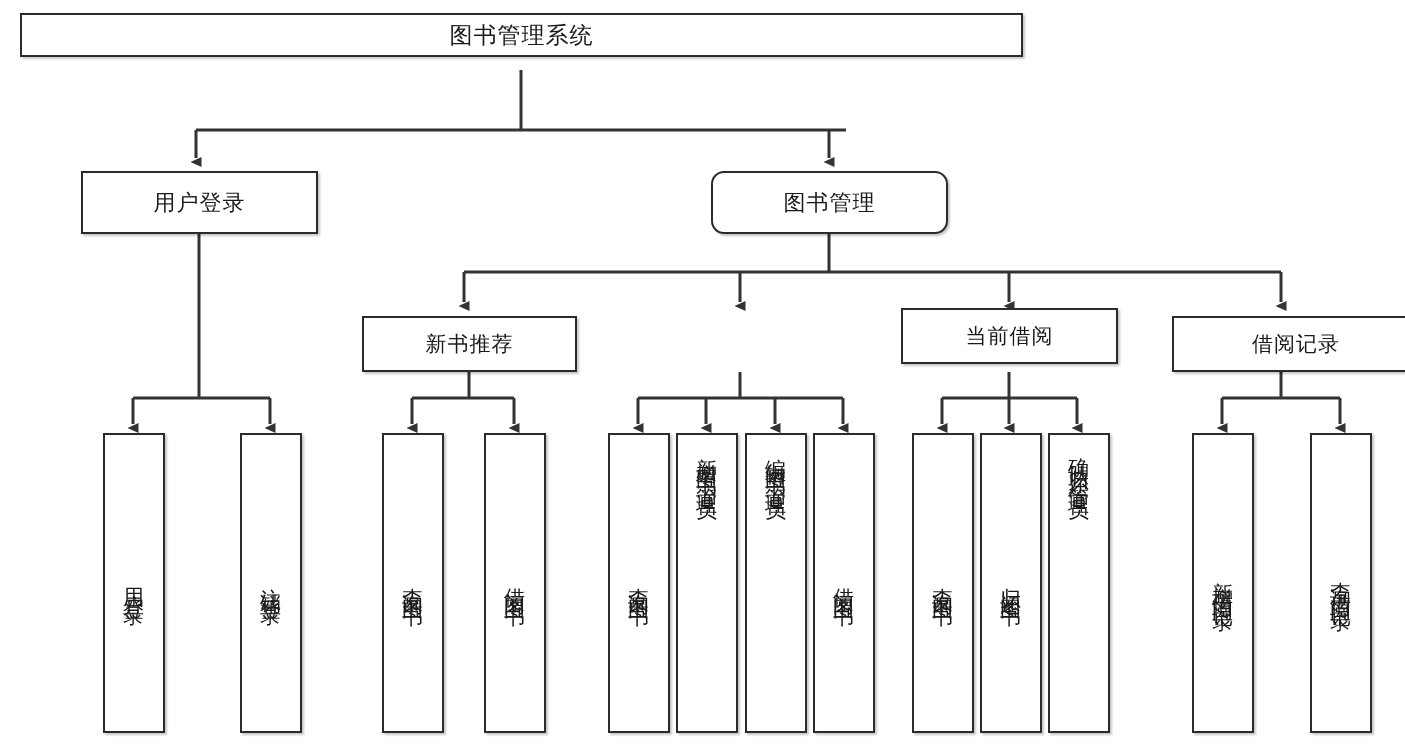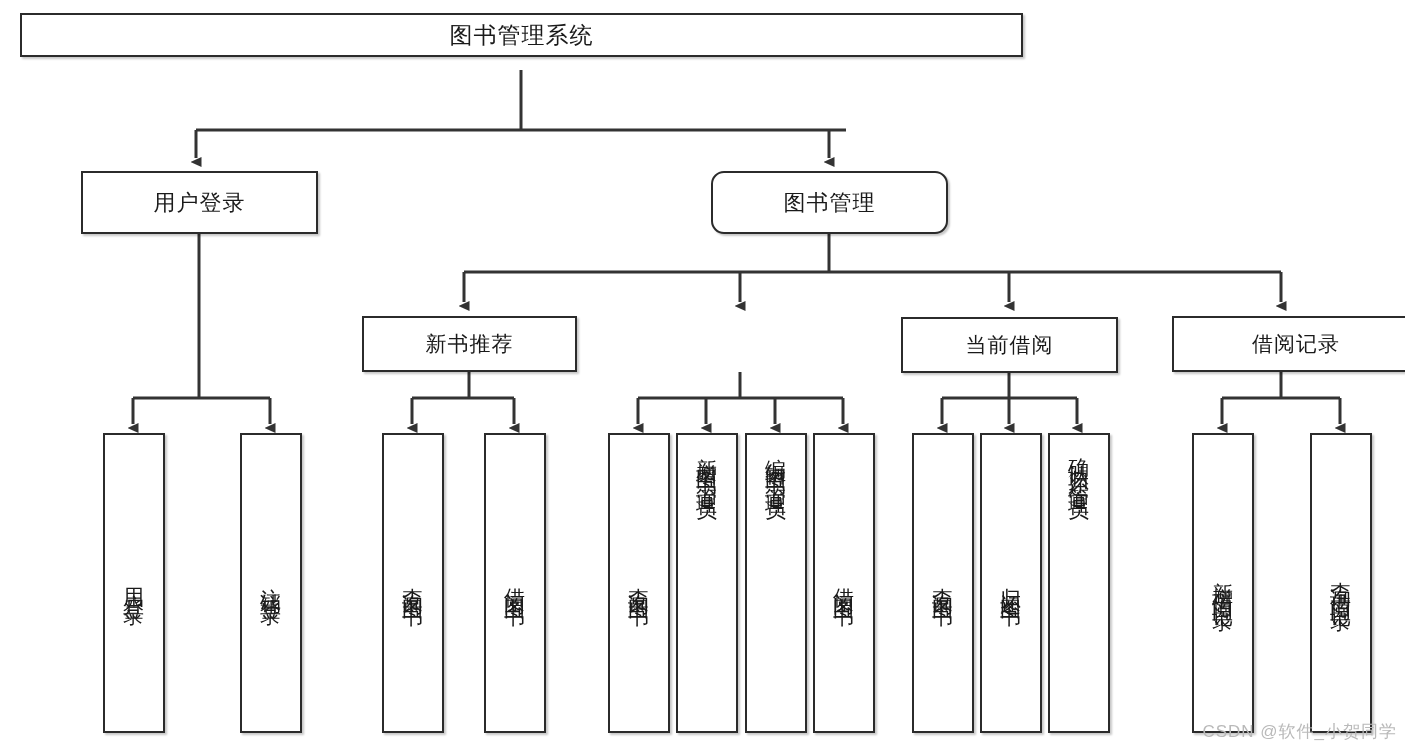--- a/index.html
+++ b/index.html
@@ -91,21 +91,21 @@
   <div class="node lvl1" style="left:81px;top:171px;width:237px;height:63px;">
     <span>用户登录</span>
   </div>
   <div class="node lvl1" style="left:711px;top:171px;width:237px;height:63px;border-radius:13px;">
     <span>图书管理</span>
   </div>
 
   <div class="node lvl2" style="left:362px;top:316px;width:215px;height:56px;">
     <span>新书推荐</span>
   </div>
-  <div class="node lvl2" style="left:901px;top:317px;width:217px;height:56px;">
+  <div class="node lvl2" style="left:901px;top:308px;width:217px;height:56px;">
     <span>当前借阅</span>
   </div>
   <div class="node lvl2" style="left:1172px;top:316px;width:248px;height:56px;">
     <span>借阅记录</span>
   </div>
 
   <div class="node leaf mid" style="left:103px;top:433px;width:62px;height:300px;">
     <span>用户登录</span>
   </div>
   <div class="node leaf mid" style="left:240px;top:433px;width:62px;height:300px;">
@@ -142,14 +142,13 @@
     <span>确认归还（管理员）</span>
   </div>
 
   <div class="node leaf mid" style="left:1192px;top:433px;width:62px;height:300px;">
     <span>新增借阅记录</span>
   </div>
   <div class="node leaf mid" style="left:1310px;top:433px;width:62px;height:300px;">
     <span>查询借阅记录</span>
   </div>
 
-  <div class="watermark">CSDN @软件_小贺同学</div>
 </div>
 
 </body></html>

